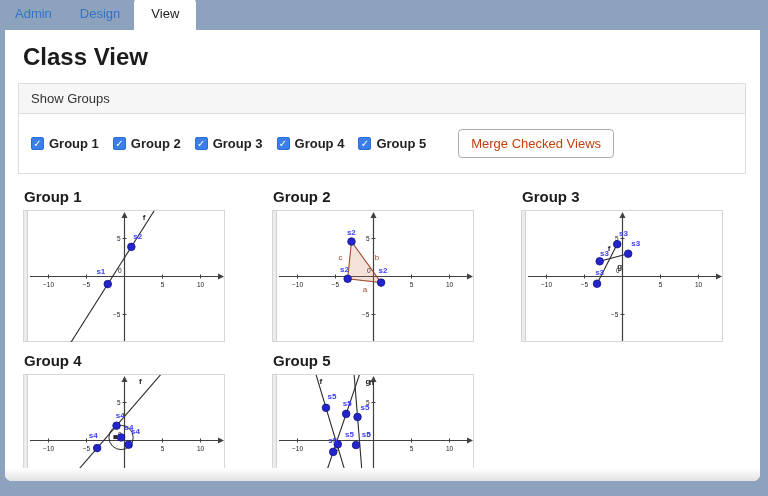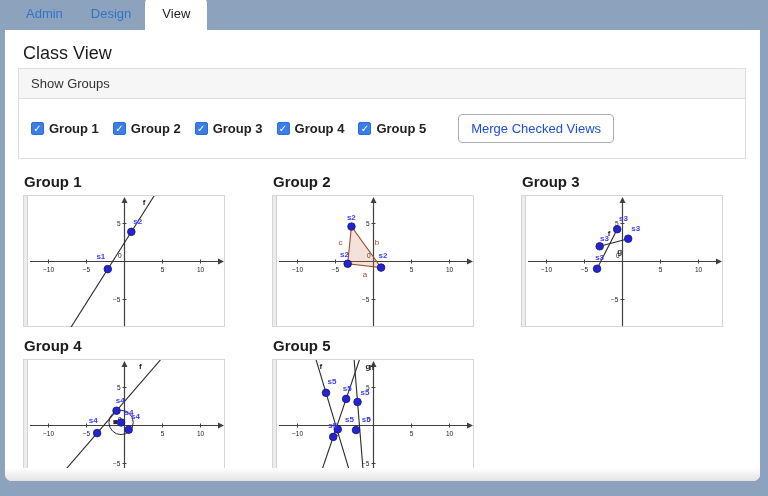--- a/index.html
+++ b/index.html
@@ -2,42 +2,42 @@
 <html><head>
 <meta charset="utf-8">
 <style>
   * { box-sizing: border-box; margin: 0; padding: 0; }
   html,body { width:768px; height:496px; overflow:hidden;
     font-family:"Liberation Sans", sans-serif; }
   body { background:#8da3bd; position:relative; }
 
   
   .tabbar { position:absolute; top:0; left:0; right:0; height:30px;
-    display:flex; align-items:flex-end; padding-left:12px; }
+    display:flex; align-items:flex-end; padding-left:1px; }
   .tab { font-size:13px; padding:8px 14px 9px; cursor:pointer; color:#3273c8; }
   .tab.active { background:#fff; color:#1c1c1c; border-radius:5px 5px 0 0;
     padding:8px 17px 9px; }
 
   
   .card { position:absolute; top:30px; left:5px; right:8px; bottom:15px;
     background:#fff; border-radius:0 0 7px 7px; overflow:hidden; }
   .card-inner { padding:9px 14px 0 13px; }
-  .page-title { font-size:18px; font-weight:normal; color:#1c1c1c; margin:4px 0 4px 5px; }
+  .page-title { font-size:24px; font-weight:bold; color:#1c1c1c; margin:4px 0 12px 5px; }
 
   .panel-box { border:1px solid #ddd; border-radius:0; }
   .panel-head { background:#f6f6f6; border-bottom:1px solid #ddd;
     border-radius:4px 4px 0 0; padding:7px 12px; font-size:13px; color:#333; }
   .panel-body { padding:15px 12px; display:flex; align-items:center; }
   .chk-item { display:flex; align-items:center; margin-right:14px; cursor:pointer; }
   .chk { width:13px; height:13px; background:#3b7de9; border:1px solid #2d6ed6;
     border-radius:2px; color:#fff; font-size:10px; line-height:11px;
     text-align:center; margin-right:5px; }
   .chk-label { font-size:13px; font-weight:600; color:#222; }
   .merge-btn { margin-left:18px; background:#fff; border:1px solid #adadad;
-    border-radius:4px; padding:6px 12px; font-size:13px; color:#1d4ed8;
+    border-radius:4px; padding:6px 12px; font-size:13px; color:#c2410c;
     font-family:"Liberation Sans", sans-serif; cursor:pointer; }
 
   
   .groups { margin:14px 0 0 5px; display:grid;
     grid-template-columns:repeat(3,202px); column-gap:47px; row-gap:10px; }
   .group-title { font-size:15px; font-weight:bold; color:#1c1c1c; margin:0 0 5px 1px; }
   .graph-panel { width:202px; height:132px; border:1px solid #d6d6d6;
     position:relative; background:#fff; }
   .graph-strip { position:absolute; left:0; top:0; bottom:0; width:4px;
     background:#ececec; border-right:1px solid #d2d2d2; }

